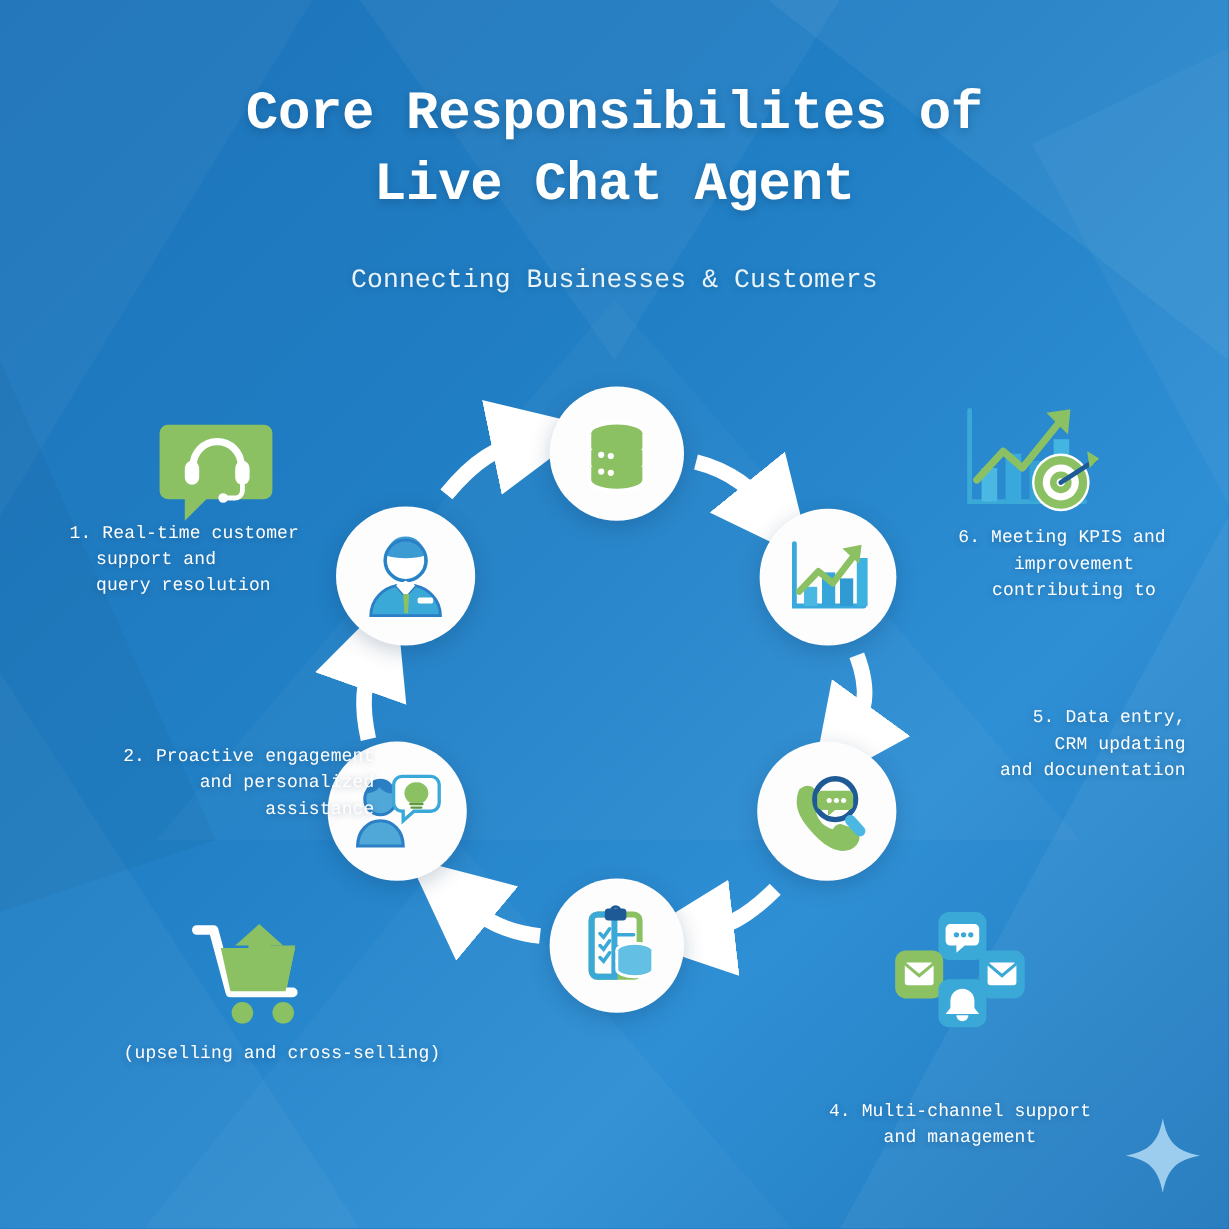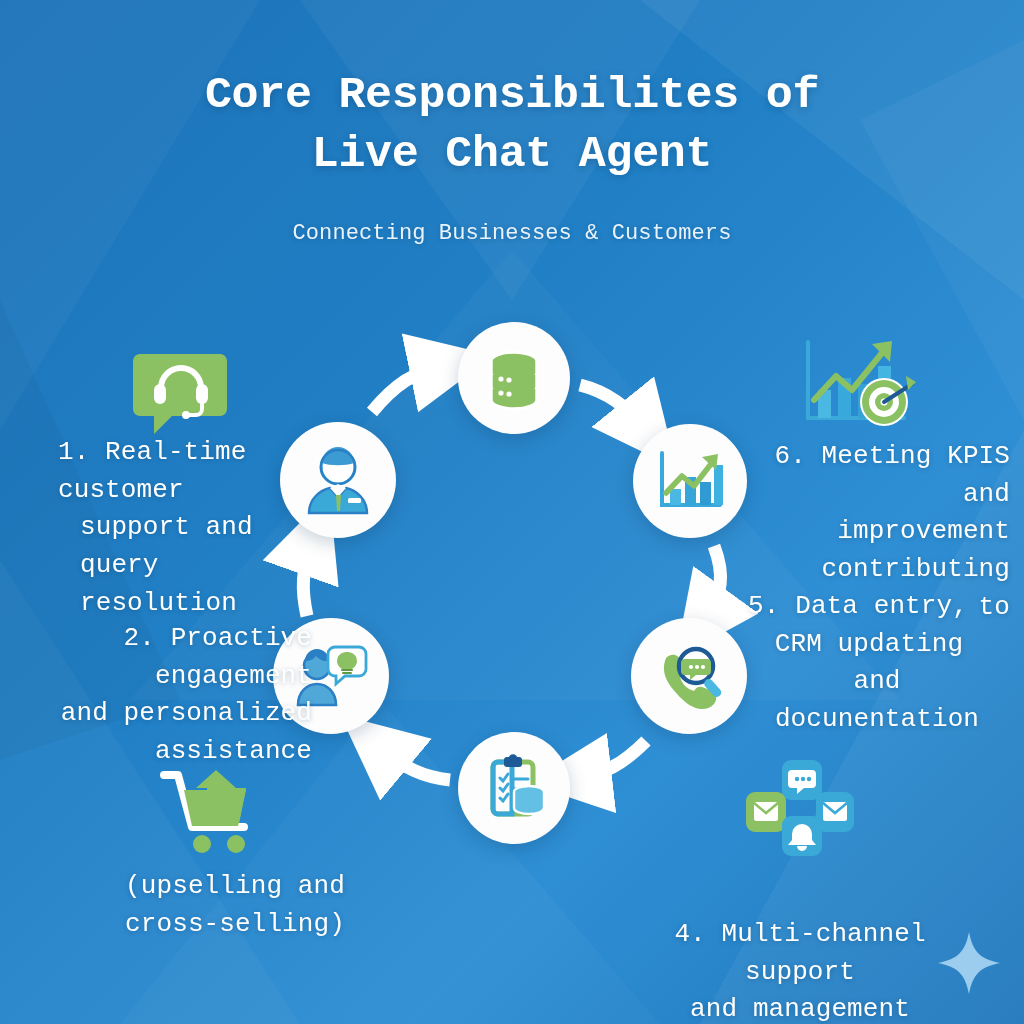--- a/index.html
+++ b/index.html
@@ -32,21 +32,21 @@
 
   
   .node {
     position:absolute; border-radius:50%;
     background:#fdfdfd; display:flex; align-items:center; justify-content:center;
     box-shadow:0 5px 18px rgba(7,45,80,.22);
   }
 
   
   .step-text {
-    position:absolute; color:#ffffff; font-size:26px; line-height:1.45;
+    position:absolute; color:#ffffff; font-size:15px; line-height:1.45;
     text-shadow:0 1px 5px rgba(8,46,80,.3); letter-spacing:.1px;
   }
 
   .deco { position:absolute; }
   svg { display:block; overflow:visible; }
 </style>
 </head>
 <body>
 
 <div id="stage">
@@ -194,27 +194,27 @@
 
   <div class="step-text" style="left:80px;top:868px;width:310px;text-align:center;">
     <div>(upselling and cross-selling)</div>
   </div>
 
   <div class="step-text" style="left:650px;top:868px;width:300px;text-align:center;margin-top:48px;">
     <div>4. Multi-channel support</div>
     <div>and management</div>
   </div>
 
-  <div class="step-text" style="left:728px;top:588px;width:260px;text-align:center;">
+  <div class="step-text" style="left:728px;top:588px;width:260px;text-align:right;">
     <div>5. Data entry,</div>
     <div style="padding-left:22px">CRM updating</div>
     <div style="padding-left:38px">and docunentation</div>
   </div>
 
-  <div class="step-text" style="left:760px;top:438px;width:250px;text-align:right;">
+  <div class="step-text" style="left:760px;top:438px;width:250px;text-align:center;">
     <div>6. Meeting KPIS and</div>
     <div style="padding-left:20px">improvement</div>
     <div style="padding-left:20px">contributing to</div>
   </div>
 
   <div class="deco" style="left:134px;top:348px;">
     <svg width="92" height="88" viewBox="0 0 92 88">
       <path d="M6,6 h80 a7,7 0 0 1 7,7 v48 a7,7 0 0 1 -7,7 h-48 l-18,18 v-18 h-14 a7,7 0 0 1 -7,-7 v-48 a7,7 0 0 1 7,-7 Z" fill="#8cc163"></path>
       <path d="M27,40 a20,20 0 0 1 40,0" fill="none" stroke="#ffffff" stroke-width="6" stroke-linecap="round"></path>
       <rect x="20" y="36" width="12" height="20" rx="6" fill="#ffffff"></rect>

